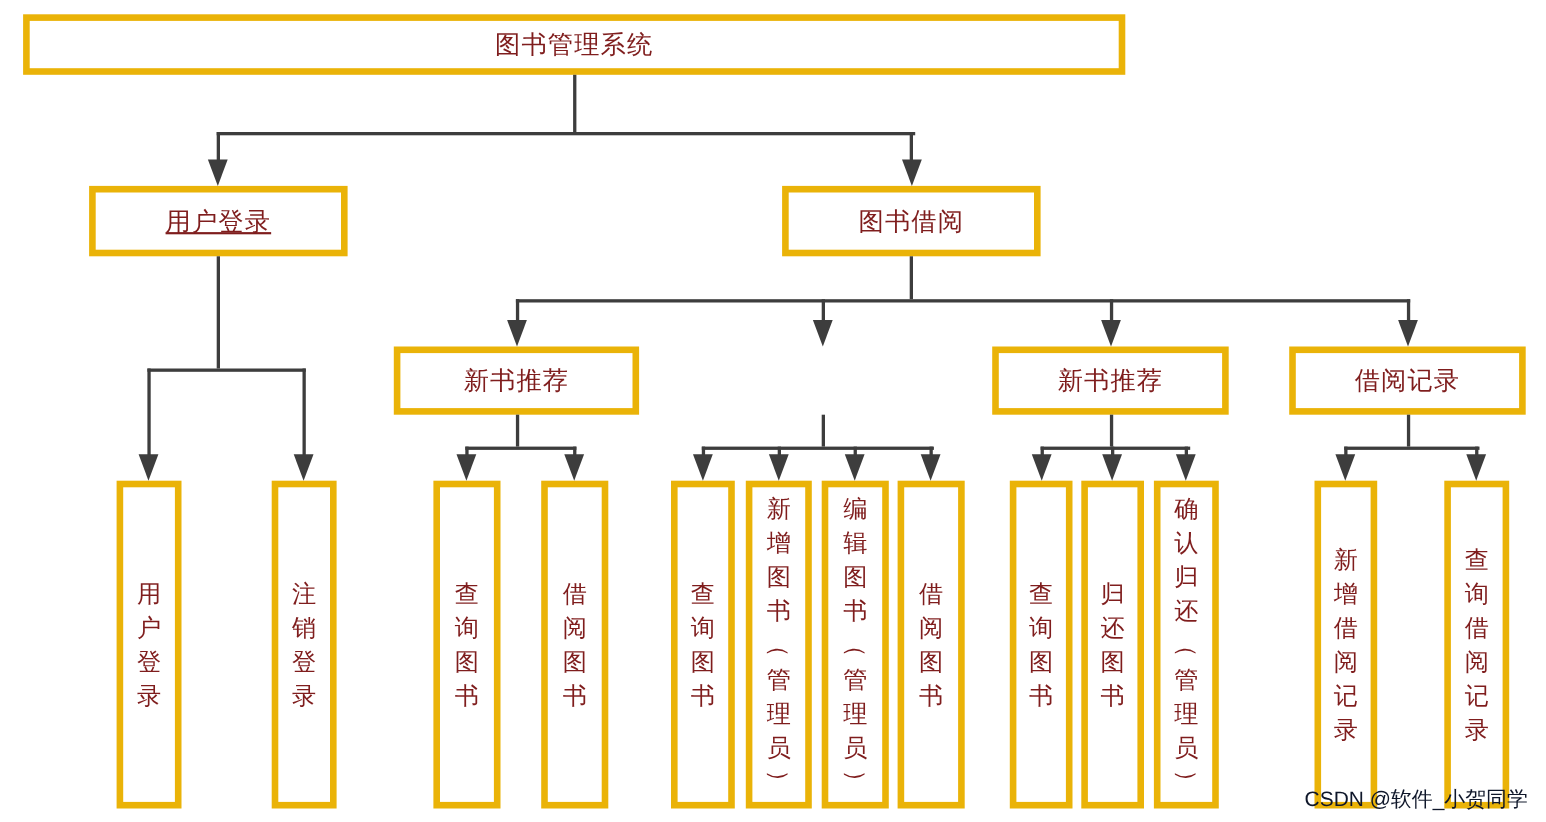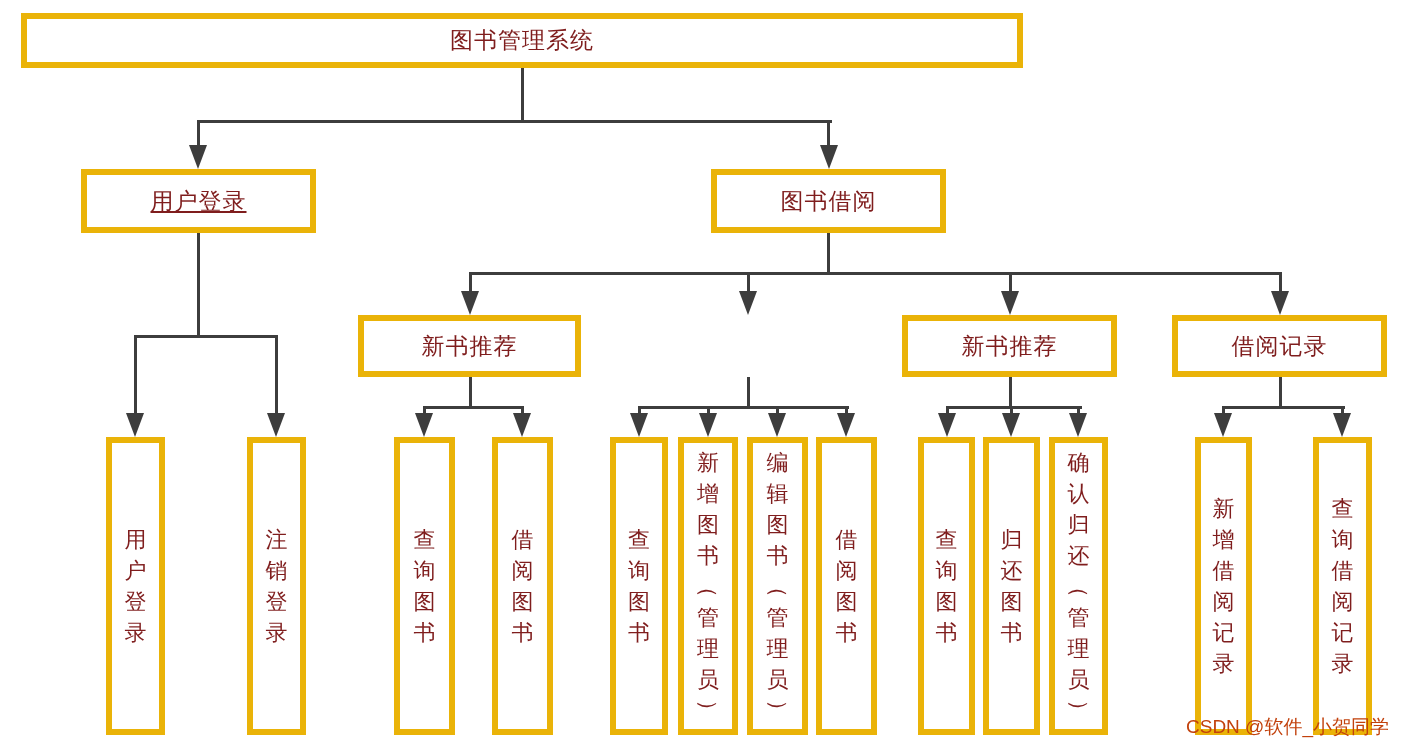--- a/index.html
+++ b/index.html
@@ -33,21 +33,21 @@
   .arrow{
     position:absolute;width:0;height:0;
     border-left:9px solid transparent;
     border-right:9px solid transparent;
     border-top:24px solid #3d3d3d;
   }
   .watermark{
     position:absolute;
     left:1186px;top:714px;
     font-size:19px;
-    color:#c2410c;
+    color:#0f172a;
     white-space:nowrap;
   }
 </style>
 </head>
 <body>
 
 <div id="stage">
 
   <div class="node h-node" style="left:21px;top:13px;width:1002px;height:55px;">
     <span>图书管理系统</span>

